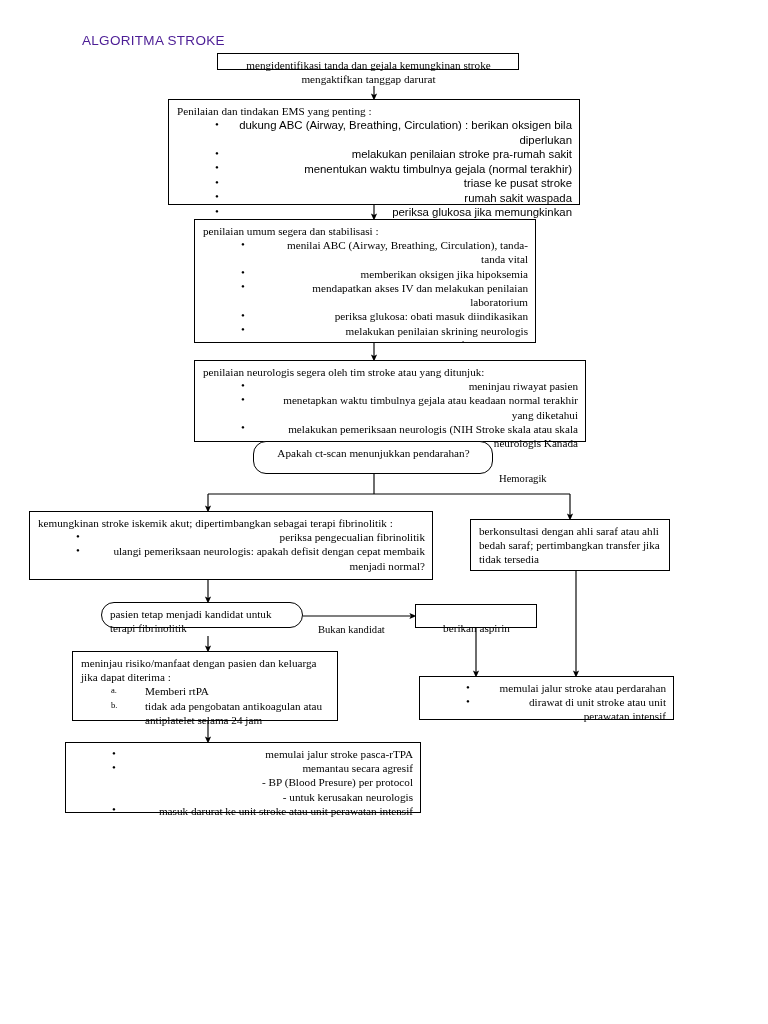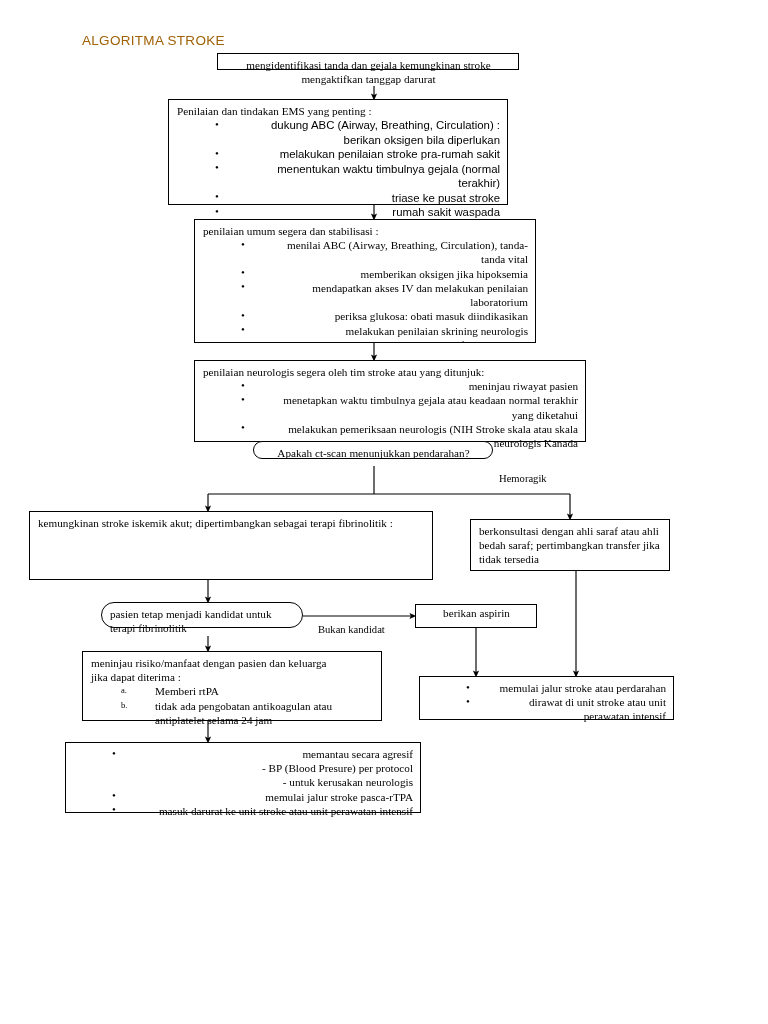--- a/index.html
+++ b/index.html
@@ -25,21 +25,21 @@
   }
 
   
   .page-title {
     position: absolute;
     left: 82px;
     top: 33px;
     font-family: "Liberation Sans", "DejaVu Sans", sans-serif;
     font-size: 13.5px;
     letter-spacing: 0.3px;
-    color: #a16207;
+    color: #4c1d95;
     white-space: nowrap;
   }
 
   
   .node {
     position: absolute;
     box-sizing: border-box;
     border: 1px solid #000000;
     background: #ffffff;
     font-size: 11.2px;
@@ -98,29 +98,29 @@
 
   
   .sans-body ul.blist > li { font-family: "Liberation Sans", "DejaVu Sans", sans-serif; font-size: 11.4px; }
   .sans-body ul.blist > li::before { font-family: "Liberation Serif", serif; }
 
   
   .subline { display: block; padding-left: 12px; }
 
   
   #n-identify { left: 217px; top: 53px;  width: 302px; height: 17px; padding-top: 4px; }
-  #n-ems      { left: 168px; top: 99px;  width: 340px; height: 106px; }
+  #n-ems      { left: 168px; top: 99px;  width: 412px; height: 106px; }
   #n-general  { left: 194px; top: 219px; width: 342px; height: 124px; overflow: hidden; }
   #n-neuro    { left: 194px; top: 360px; width: 392px; height: 82px; }
-  #n-decision { left: 253px; top: 441px; width: 240px; height: 18px; padding-top: 4px; }
+  #n-decision { left: 253px; top: 441px; width: 240px; height: 33px; padding-top: 4px; }
   #n-ischemic { left: 29px;  top: 511px; width: 404px; height: 69px; }
   #n-consult  { left: 470px; top: 519px; width: 200px; height: 52px; }
   #n-candidate{ left: 101px; top: 602px; width: 202px; height: 26px; }
-  #n-aspirin  { left: 415px; top: 604px; width: 122px; height: 24px; padding-top: 1px; }
-  #n-riskben  { left: 82px;  top: 651px; width: 300px; height: 70px; }
+  #n-aspirin  { left: 415px; top: 604px; width: 122px; height: 24px; padding-top: 16px; }
+  #n-riskben  { left: 72px;  top: 651px; width: 266px; height: 70px; }
   #n-pathway  { left: 419px; top: 676px; width: 255px; height: 44px; }
   #n-post     { left: 65px;  top: 742px; width: 356px; height: 71px; }
 
   
   .edge-label {
     position: absolute;
     font-size: 10.6px;
     white-space: nowrap;
     color: #000;
   }
@@ -223,20 +223,24 @@
   <div class="node rounded center" id="n-decision">
     <span class="hdr">Apakah ct-scan menunjukkan pendarahan?</span>
   </div>
 
   <div class="edge-label" id="lbl-nonhem">Non Hemoragik</div>
   <div class="edge-label" id="lbl-hem">Hemoragik</div>
   <div class="edge-label" id="lbl-bukan">Bukan kandidat</div>
 
   <div class="node" id="n-ischemic">
     <span class="hdr">kemungkinan stroke iskemik akut; dipertimbangkan sebagai terapi fibrinolitik :</span>
+    <ul class="blist tight">
+      <li>periksa pengecualian fibrinolitik</li>
+      <li>ulangi pemeriksaan neurologis: apakah defisit dengan cepat membaik menjadi normal?</li>
+    </ul>
   </div>
 
   <div class="node" id="n-consult">
     <span class="hdr wrap">berkonsultasi dengan ahli saraf atau ahli bedah saraf; pertimbangkan transfer jika tidak tersedia</span>
   </div>
 
   <div class="node rounded" id="n-candidate">
     <span class="hdr wrap">pasien tetap menjadi kandidat untuk terapi fibrinolitik</span>
   </div>
 
@@ -255,23 +259,23 @@
 
   <div class="node" id="n-pathway">
     <ul class="blist tight">
       <li>memulai jalur stroke atau perdarahan</li>
       <li>dirawat di unit stroke atau unit perawatan intensif</li>
     </ul>
   </div>
 
   <div class="node" id="n-post">
     <ul class="blist">
+      <li>memulai jalur stroke pasca-rTPA</li>
       <li>
         <span>memantau secara agresif</span>
         <span class="subline">- BP (Blood Presure) per protocol</span>
         <span class="subline">- untuk kerusakan neurologis</span>
       </li>
-      <li>memulai jalur stroke pasca-rTPA</li>
       <li>masuk darurat ke unit stroke atau unit perawatan intensif</li>
     </ul>
   </div>
 
 </div>
 
 </body></html>

